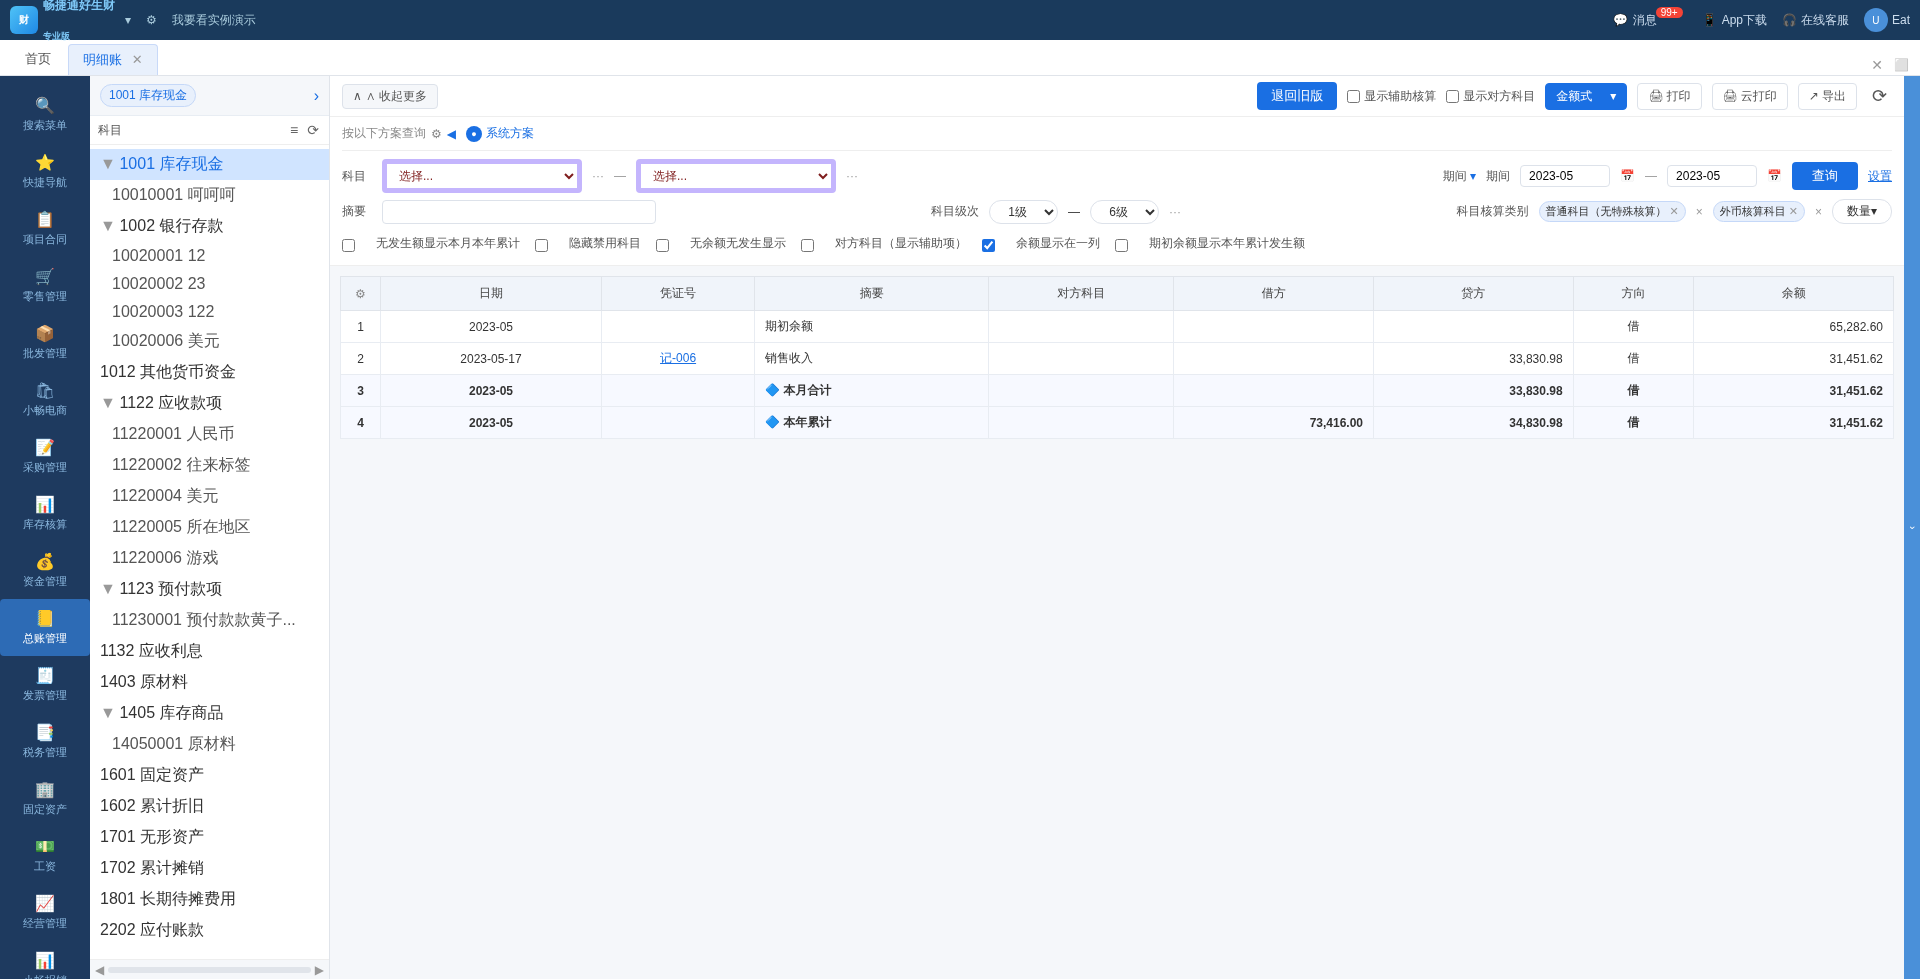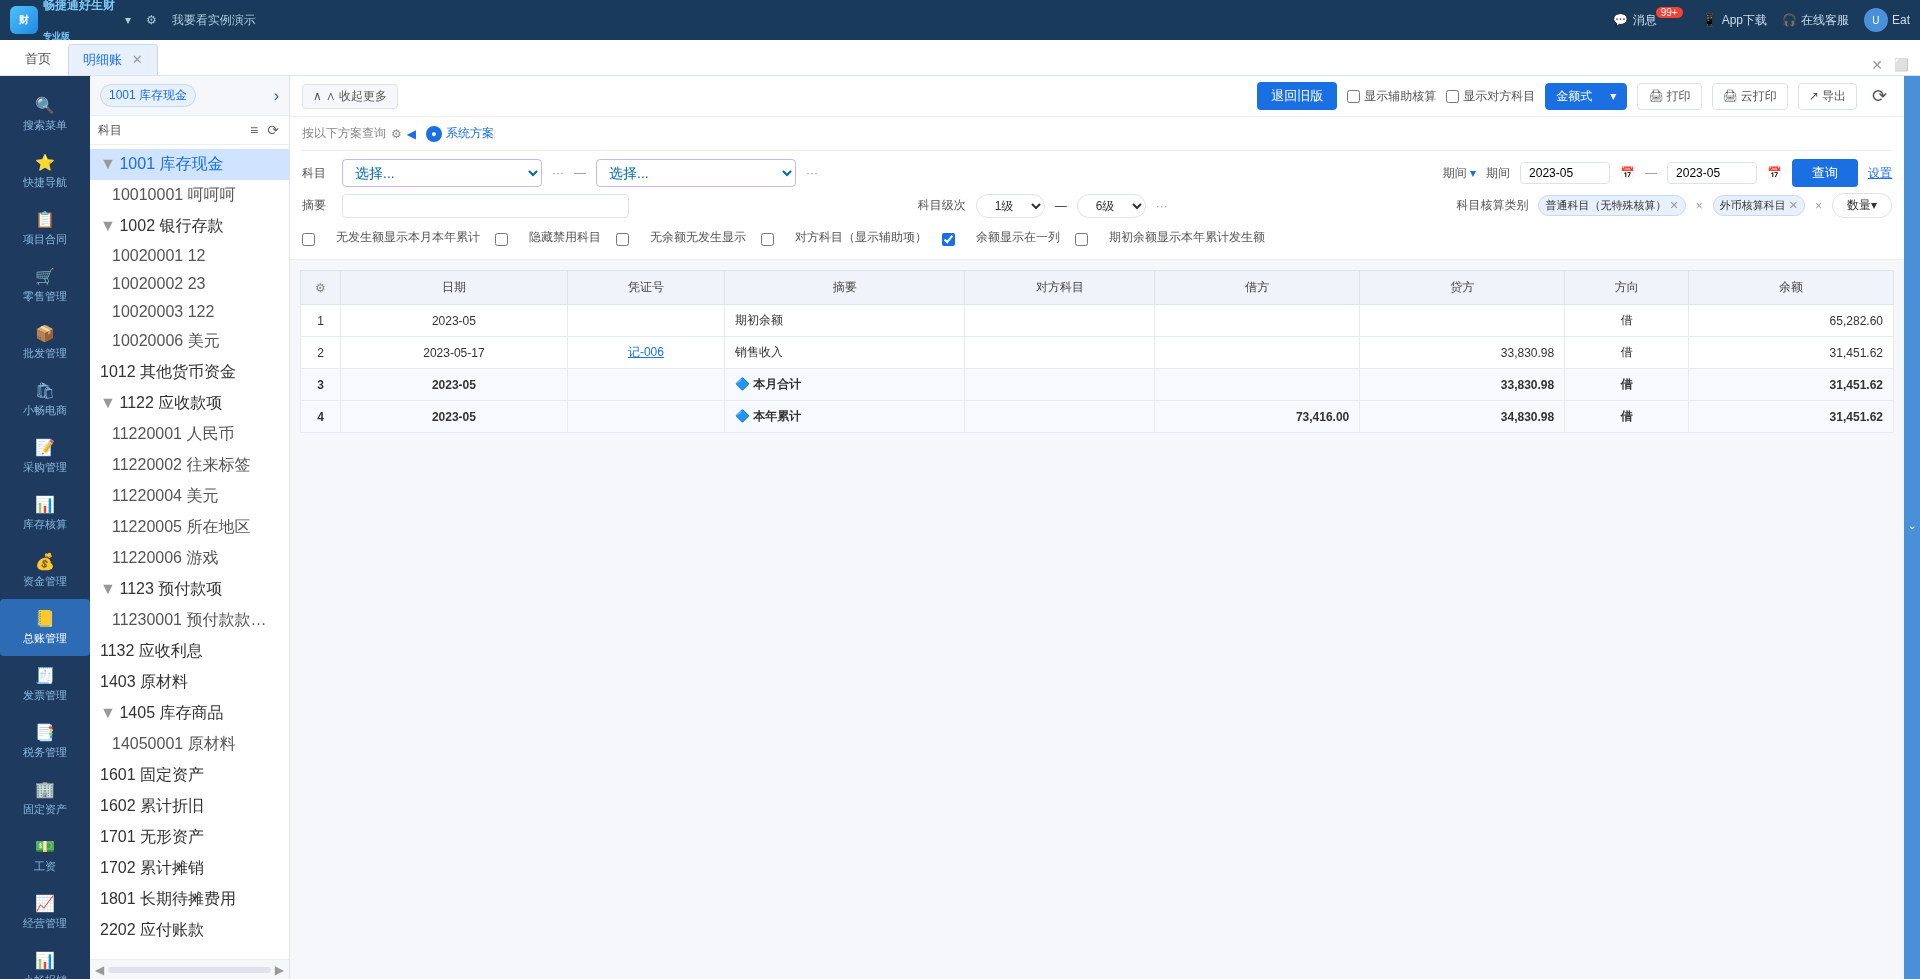--- a/index.html
+++ b/index.html
@@ -50,21 +50,21 @@
       align-items: center;
       padding-top: 10px;
       flex-shrink: 0;
     }
     .sidebar-item { width: 100%; text-align: center; padding: 10px 5px; cursor: pointer; color: #8bb8df; font-size: 12px; border-radius: 4px; }
     .sidebar-item.active { background: #2d6bb5; color: #fff; }
     .sidebar-icon { font-size: 16px; margin-bottom: 3px; }
     
     
     .account-panel {
-      width: 200px;
+      width: 240px;
       background: #fff;
       border-right: 1px solid #e0e4ea;
       display: flex;
       flex-direction: column;
       flex-shrink: 0;
     }
     .account-panel-header {
       display: flex;
       align-items: center;
       justify-content: space-between;
@@ -96,21 +96,21 @@
       background: #f5f7fa;
     }
     .more-btn { background: #f5f7fa; border: 1px solid #dde2ea; border-radius: 4px; padding: 3px 10px; font-size: 12px; cursor: pointer; color: #555; display: flex; align-items: center; gap: 4px; }
     .retro-btn { background: #1a6fe3; color: white; border: none; border-radius: 4px; padding: 5px 14px; font-size: 13px; cursor: pointer; }
     .checkbox-label { display: flex; align-items: center; gap: 4px; font-size: 12px; color: #555; cursor: pointer; white-space: nowrap; }
     .checkbox-label input { margin: 0; }
     .amount-type-btn { background: #1a6fe3; color: white; border: 1px solid #1a6fe3; border-radius: 4px; padding: 4px 10px; font-size: 12px; cursor: pointer; display: flex; align-items: center; gap: 18px; }
     .action-btn { background: #fff; border: 1px solid #dde2ea; border-radius: 4px; padding: 4px 10px; font-size: 12px; cursor: pointer; color: #555; display: flex; align-items: center; gap: 3px; }
     .refresh-btn { background: none; border: none; cursor: pointer; color: #555; font-size: 18px; padding: 2px 5px; }
     .filter-label { font-size: 12px; color: #555; white-space: nowrap; min-width: 30px; }
-    .filter-select { border: 1px solid #c4b5fd; border-radius: 4px; padding: 4px 8px; font-size: 14px; color: #0369a1; background: #fff; min-width: 200px; }
+    .filter-select { border: 5px solid #c4b5fd; border-radius: 4px; padding: 4px 8px; font-size: 12px; color: #7f1d1d; background: #fff; min-width: 200px; }
     .filter-input { border: 1px solid #dde2ea; border-radius: 4px; padding: 4px 8px; font-size: 12px; color: #333; background: #fff; flex: 1; }
     .filter-dash { color: #999; }
     .query-btn { background: #1a6fe3; color: white; border: none; border-radius: 4px; padding: 5px 20px; font-size: 13px; cursor: pointer; }
     .settings-link { background: none; border: none; color: #1a6fe3; font-size: 12px; cursor: pointer; text-decoration: underline; }
     
     
     .ledger-table-wrap { flex: 1; overflow-y: auto; padding: 10px; }
     .ledger-table { width: 100%; border-collapse: collapse; background: #fff; border: 1px solid #e0e4ea; }
     .ledger-table th {
       background: #f0f4fa;
@@ -171,21 +171,21 @@
       background: #fff;
       padding: 8px 12px;
       border-bottom: 1px solid #eee;
     }
     
     .row1, .row2, .row3 { display: flex; align-items: center; gap: 10px; margin-bottom: 6px; }
     
     .date-input { border: 1px solid #dde2ea; border-radius: 4px; padding: 3px 8px; font-size: 12px; width: 90px; }
     .period-label { font-size: 12px; color: #555; }
     
-    .inline-select { border: 1px solid #dde2ea; border-radius: 12px; padding: 3px 14px; font-size: 12px; color: #333; background: #fff; }
+    .inline-select { border: 1px solid #dde2ea; border-radius: 12px; padding: 3px 14px; font-size: 12px; color: #333; background: #fff; text-align: right; }
     
     .calc-tag { background: #e8f0fc; border: 1px solid #c5d8f8; border-radius: 12px; padding: 2px 6px; font-size: 11px; color: #333; display: flex; align-items: center; gap: 3px; }
     .calc-tag-close { cursor: pointer; color: #999; }
     
     .checkbox-area { display: flex; align-items: center; gap: 15px; padding: 5px 0; }
     .checkbox-item { display: flex; align-items: flex-end; gap: 21px; font-size: 12px; color: #555; cursor: pointer; }
     .checkbox-item input[type=checkbox] { margin: 0; }
     .checkbox-checked { accent-color: #1a6fe3; }
   </style>
 </head>

